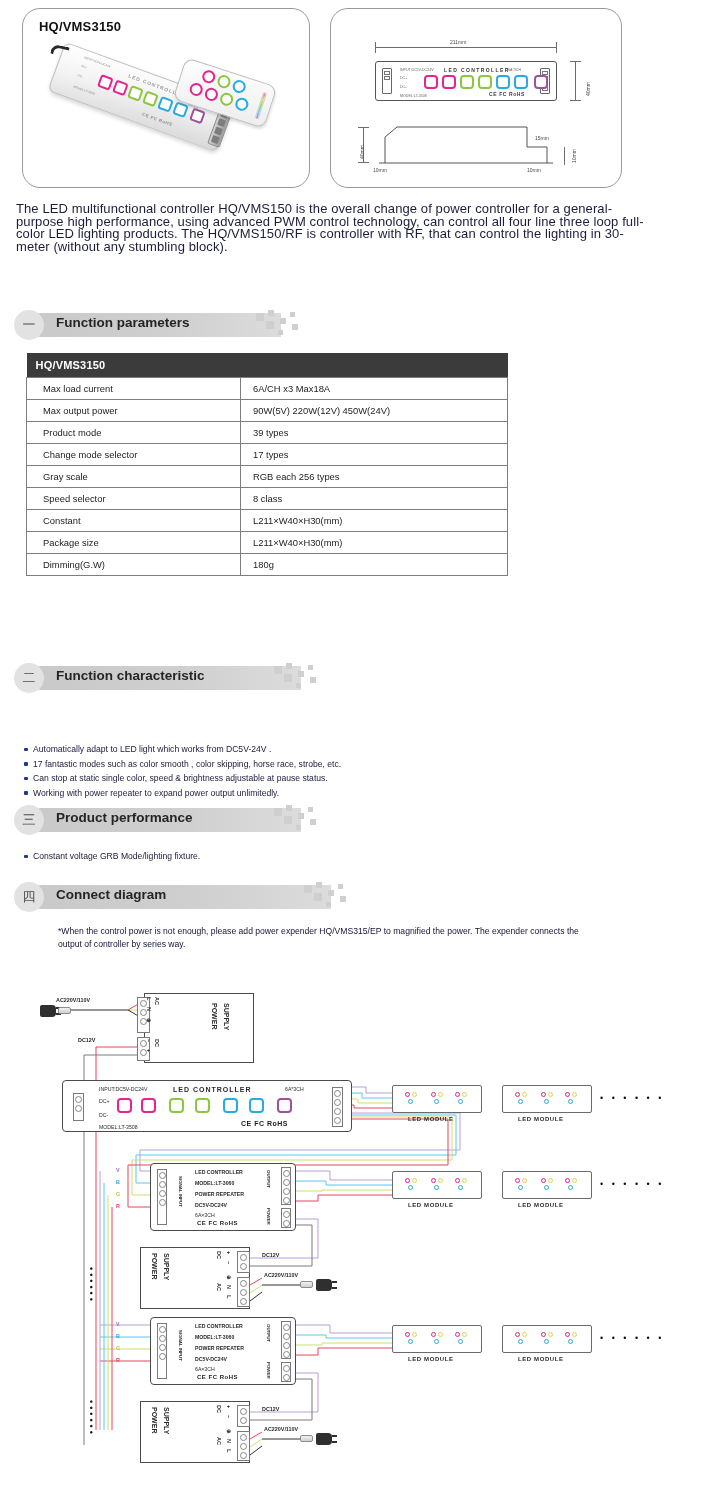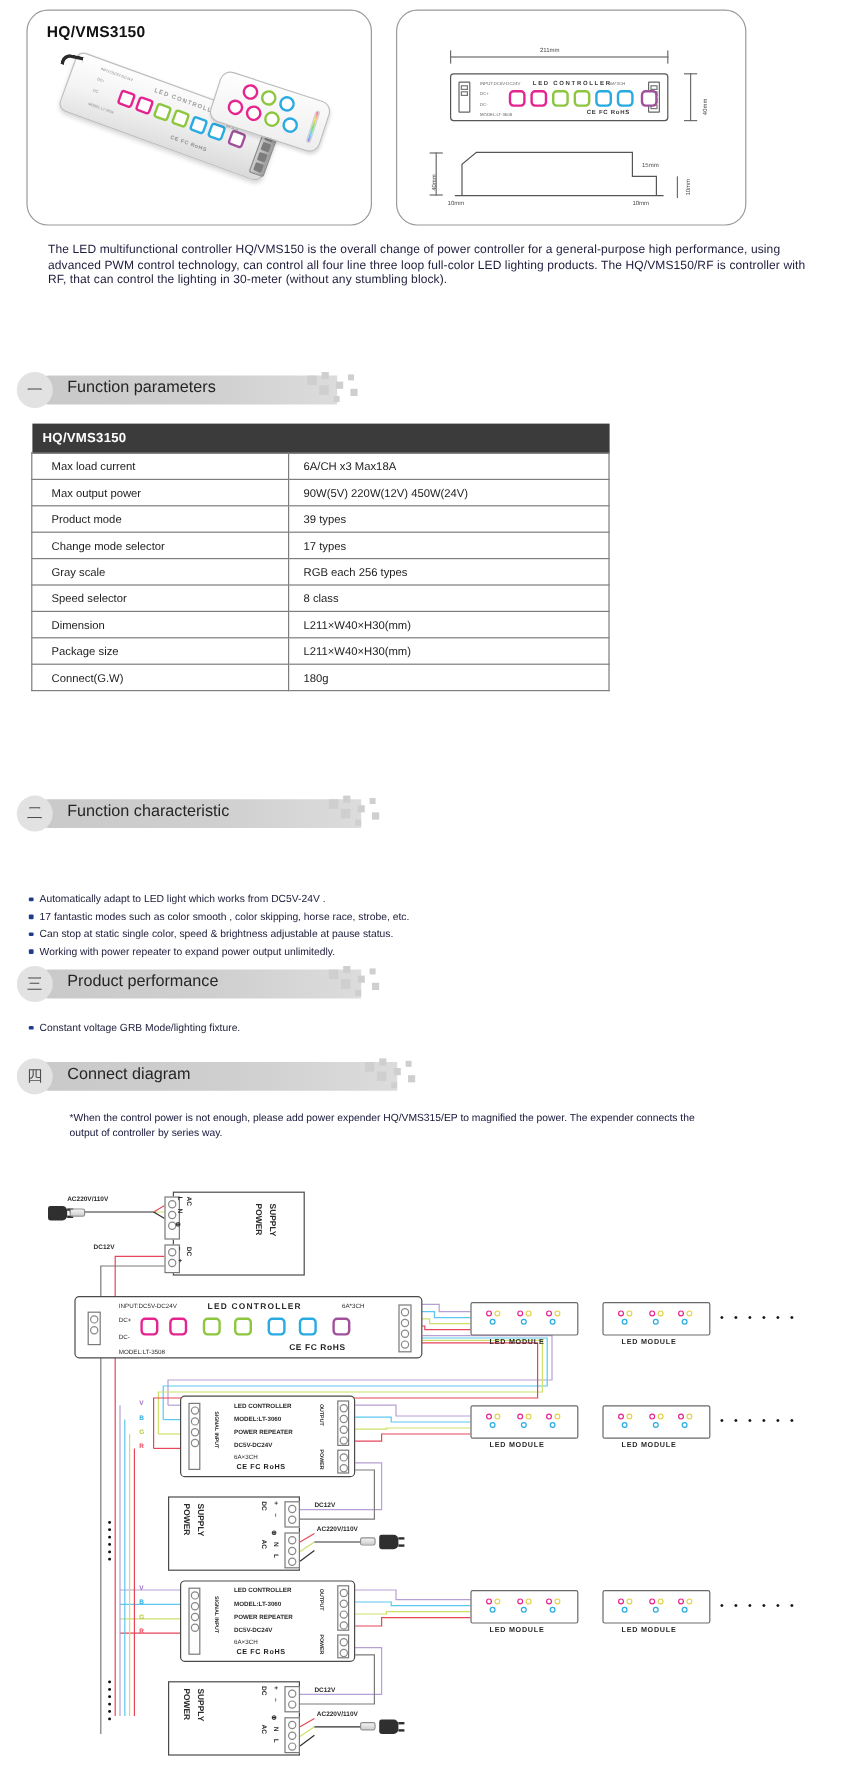--- a/index.html
+++ b/index.html
@@ -108,40 +108,40 @@
     border: 1px solid #666; border-radius: 1px;
   }
   .tech-body .tterm i { display: block; height: 4px; margin: 1.5px 1px; background: #fff; border: 1px solid #777; }
   .tech-side {
     position: absolute; left: 26px; top: 92px; width: 182px; height: 42px;
   }
   .tech-side svg { width: 100%; height: 100%; }
 
   
   .desc {
-    position: absolute; left: 40px; top: 203px; width: 640px;
-    font-size: 10px; line-height: 12.5px; color: #1c1c3c; letter-spacing: .1px;
+    position: absolute; left: 16px; top: 203px; width: 640px;
+    font-size: 13px; line-height: 12.5px; color: #1c1c3c; letter-spacing: .1px;
   }
 
   
   .section-head { position: absolute; left: 14px; height: 30px; }
   .sh-badge {
     position: absolute; left: 0; top: 0; width: 30px; height: 30px;
     border-radius: 50%; background: #e2e2e2;
     display: flex; align-items: center; justify-content: center;
     font-size: 13px; color: #4d4d4d; z-index: 3;
   }
   .sh-bar {
     position: absolute; left: 15px; top: 3px; height: 24px;
     background: linear-gradient(90deg,#c9c9c9 0%,#cfcfcf 55%,#dcdcdc 100%);
     border-radius: 12px 0 0 12px;
   }
   .sh-label {
     position: absolute; left: 42px; top: 5px;
-    font-size: 13.5px; color: #252525; z-index: 4; white-space: nowrap;
+    font-size: 13.5px; color: #252525; z-index: 4; white-space: nowrap; font-weight: bold;
   }
   .sh-pix { position: absolute; top: 0; height: 30px; }
   .sh-pix i { position: absolute; background: #cfcfcf; display: block; }
 
   
   .spec-table {
     position: absolute; left: 26px; top: 353px; width: 482px;
     border-collapse: collapse; font-size: 9.4px;
   }
   .spec-table th {
@@ -374,29 +374,29 @@
         </tr>
       <tr>
           <td class="k">Gray scale</td>
           <td class="v">RGB each 256 types</td>
         </tr>
       <tr>
           <td class="k">Speed selector</td>
           <td class="v">8 class</td>
         </tr>
       <tr>
-          <td class="k">Dimension</td>
+          <td class="k">Constant</td>
           <td class="v">L211×W40×H30(mm)</td>
         </tr>
       <tr>
           <td class="k">Package size</td>
           <td class="v">L211×W40×H30(mm)</td>
         </tr>
       <tr>
-          <td class="k">Connect(G.W)</td>
+          <td class="k">Dimming(G.W)</td>
           <td class="v">180g</td>
         </tr>
     </tbody>
   </table>
 
   <div class="section-head" style="top:663px;width:300px;">
     <div class="sh-bar" style="width:272px;"></div>
     <div class="sh-badge">二</div>
     <div class="sh-label">Function characteristic</div>
     <div class="sh-pix" style="left:248px;">

